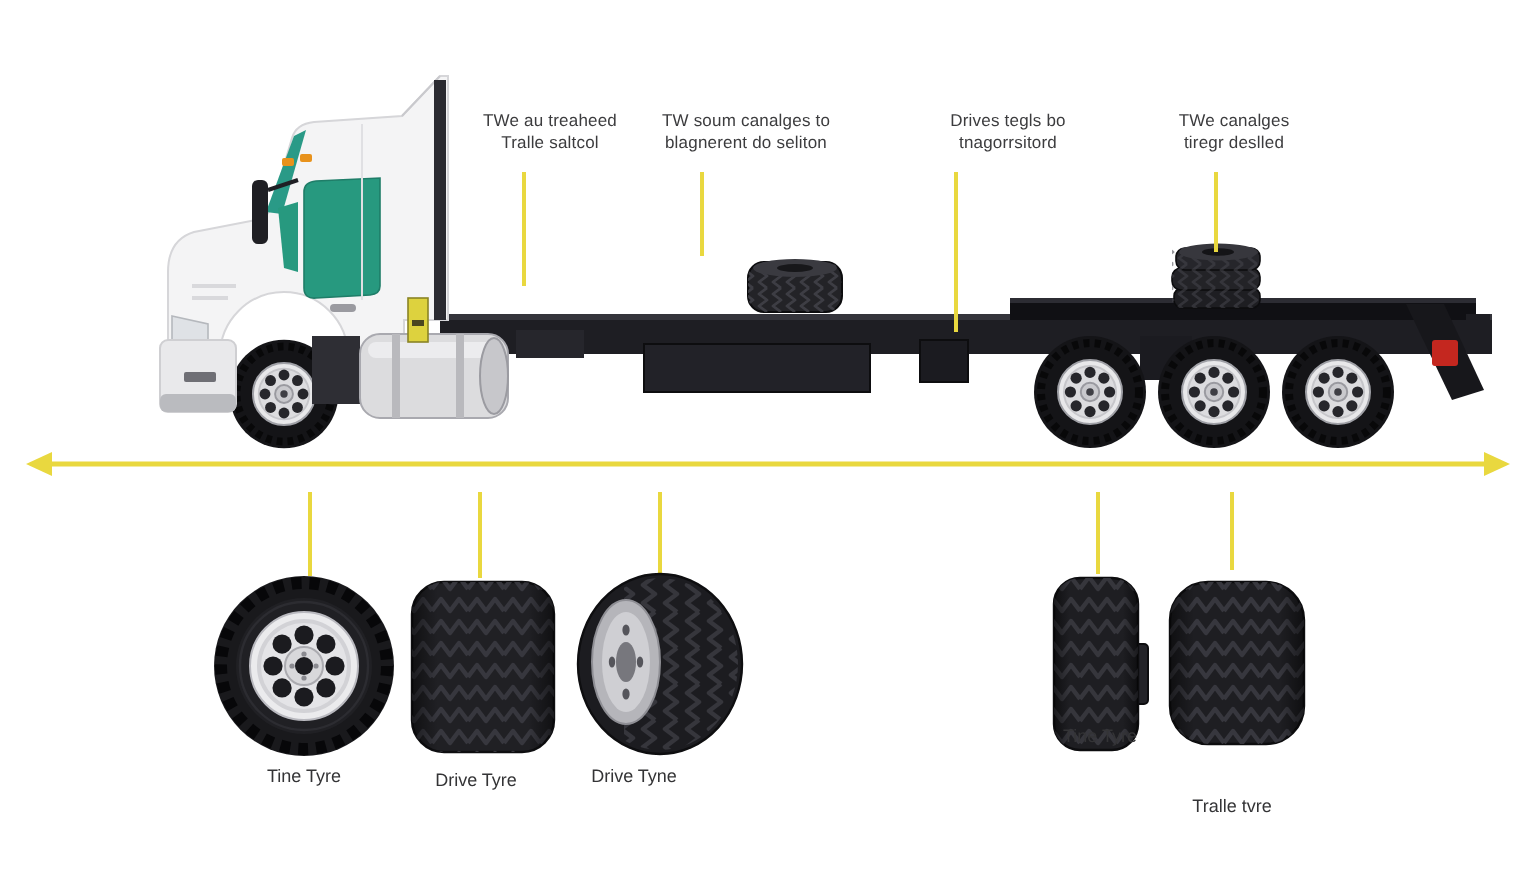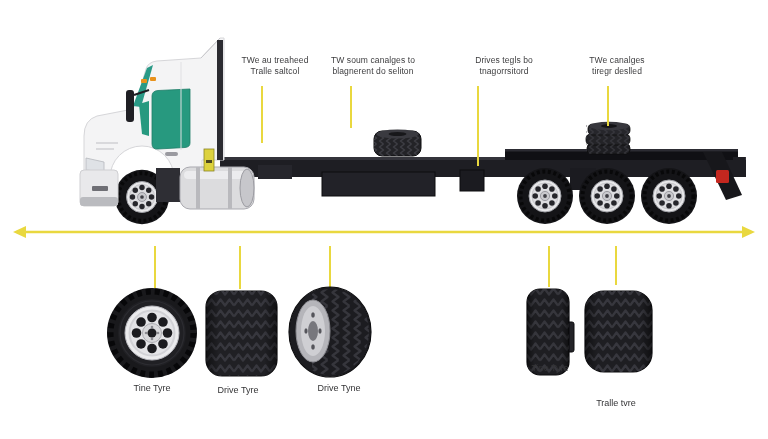--- a/index.html
+++ b/index.html
@@ -238,17 +238,17 @@
     <div>Drives tegls bo</div>
     <div>tnagorrsitord</div>
   </div>
   <div class="callout-top" style="left:617px;top:55px">
     <div>TWe canalges</div>
     <div>tiregr deslled</div>
   </div>
 
   <div class="tyre-label" style="left:152px;top:383px">Tine Tyre</div>
   <div class="tyre-label" style="left:238px;top:385px">Drive Tyre</div>
-  <div class="tyre-label" style="left:339px;top:383px">Drive Tyne</div>
+  <div class="tyre-label" style="left:317px;top:383px">Drive Tyne</div>
   <div class="tyre-label" style="left:550px;top:363px">Tine Tyre</div>
   <div class="tyre-label" style="left:616px;top:398px">Tralle tvre</div>
 
 </div>
 
 </body></html>

